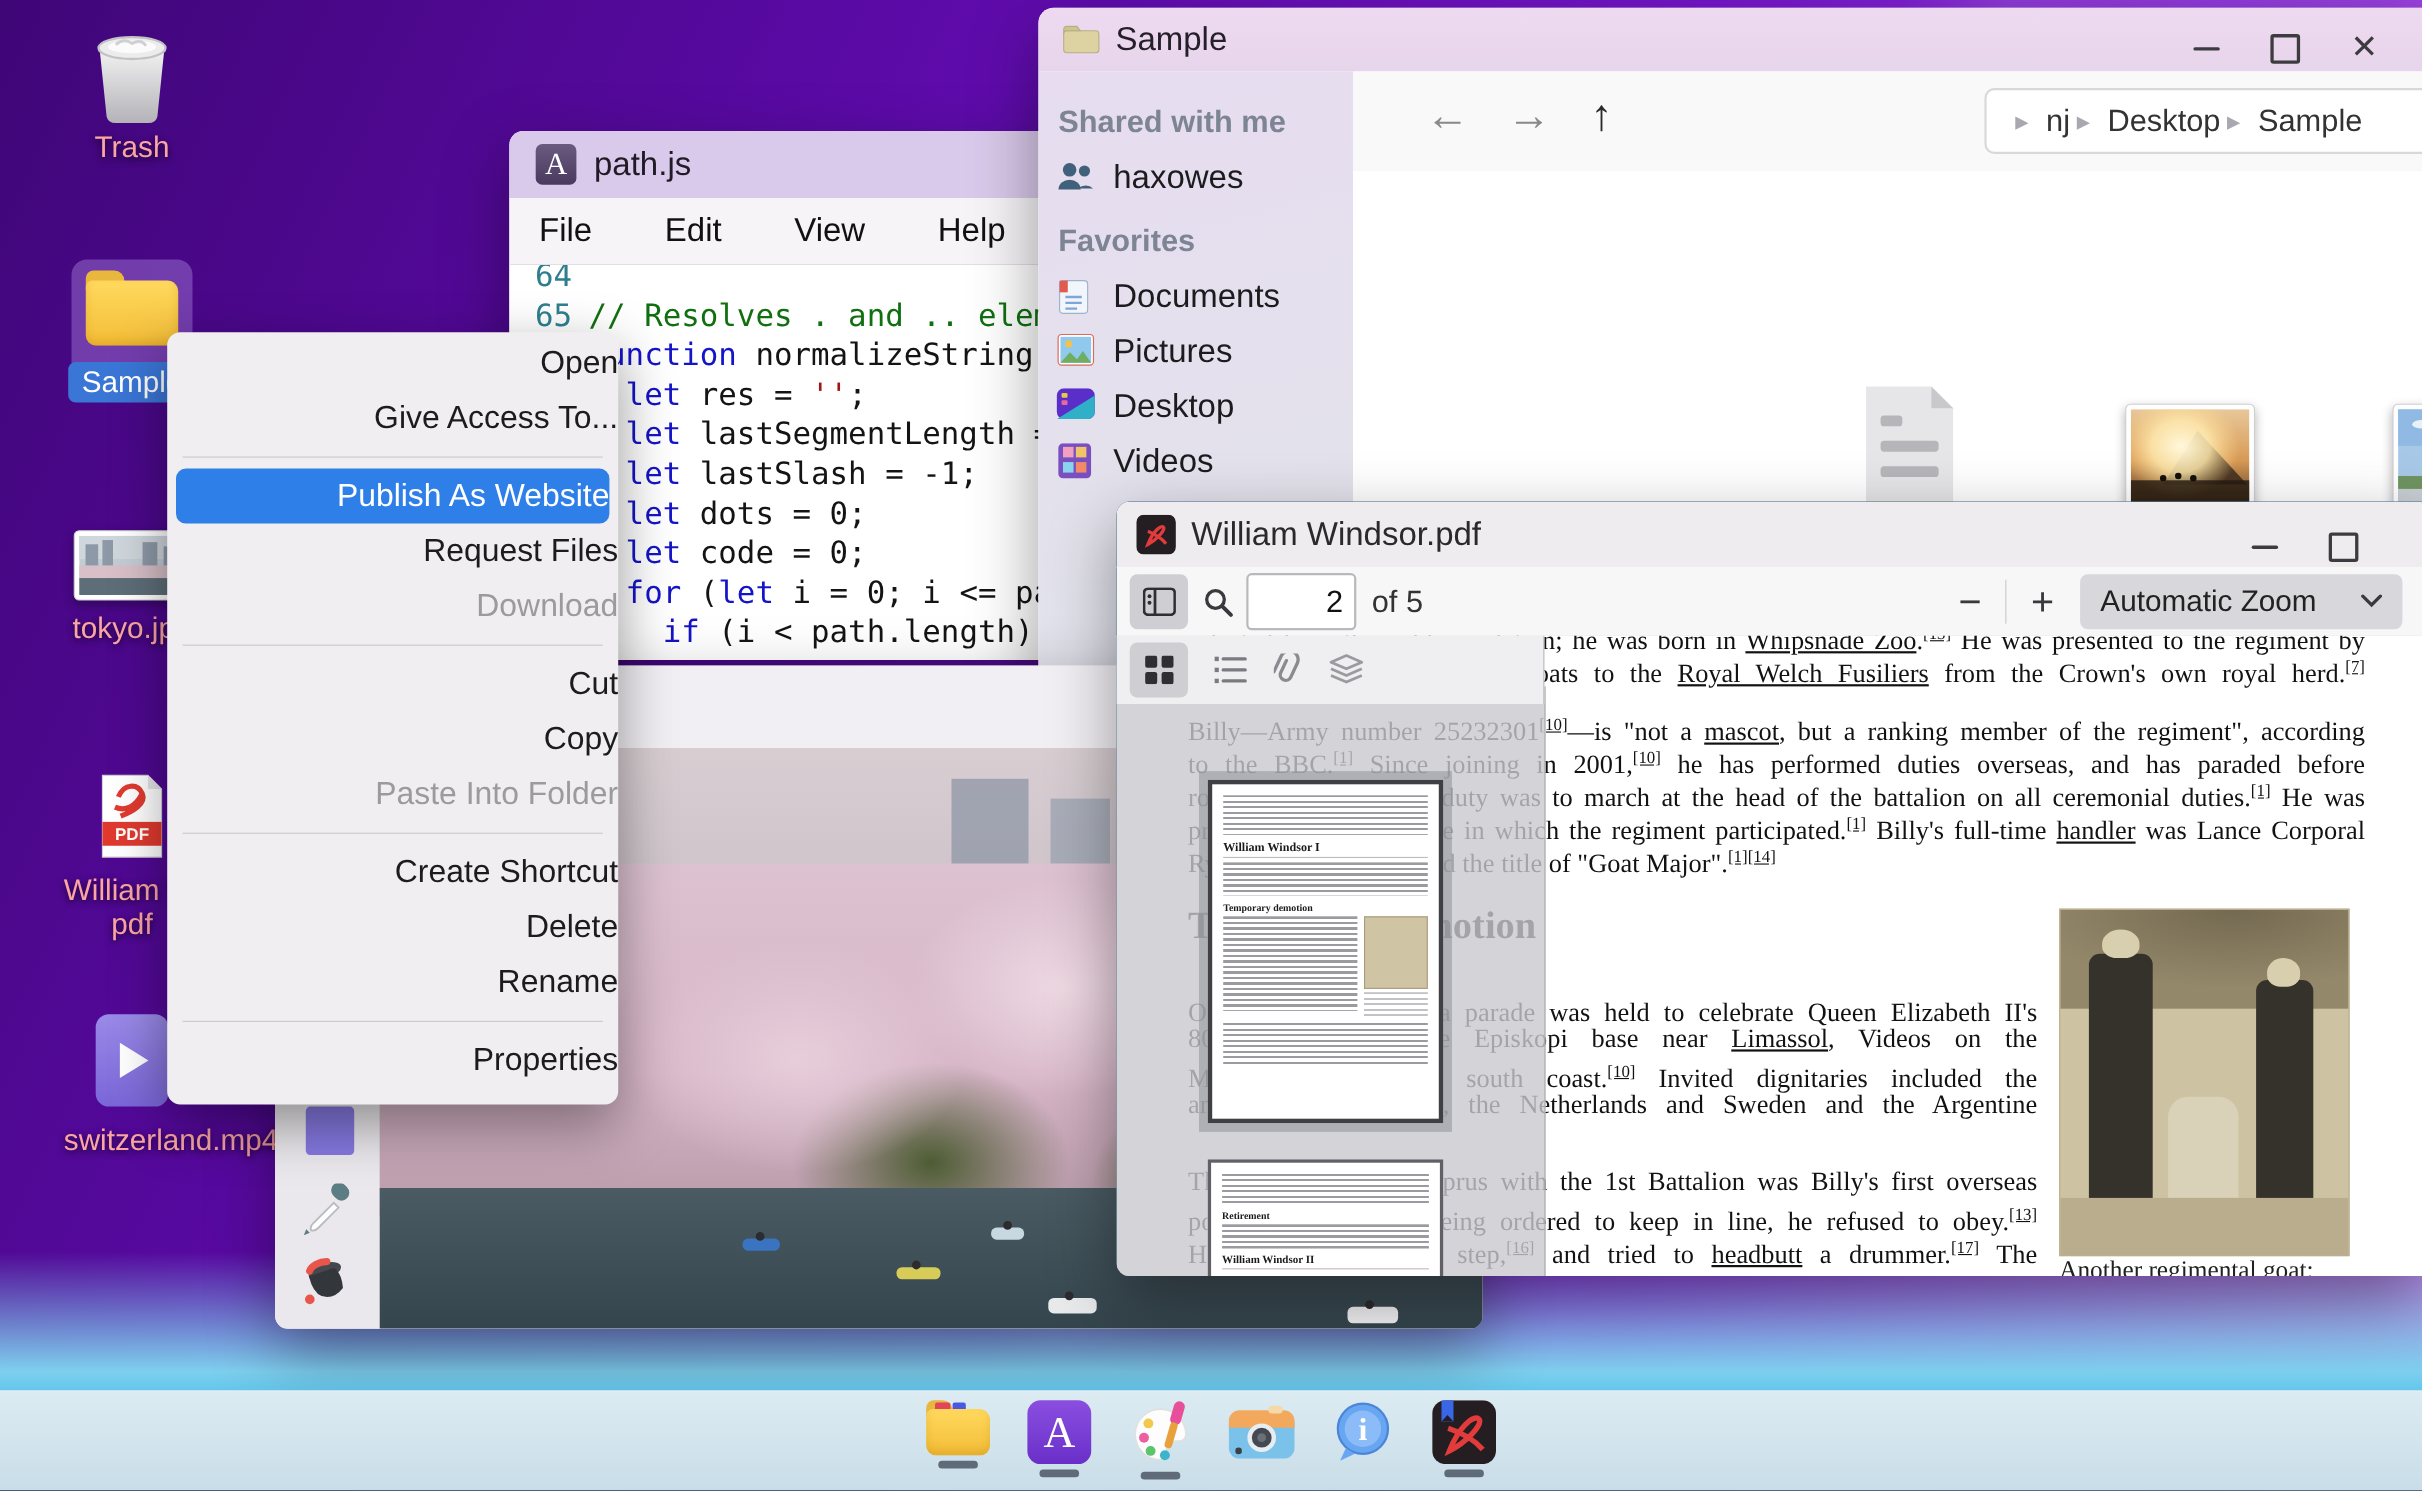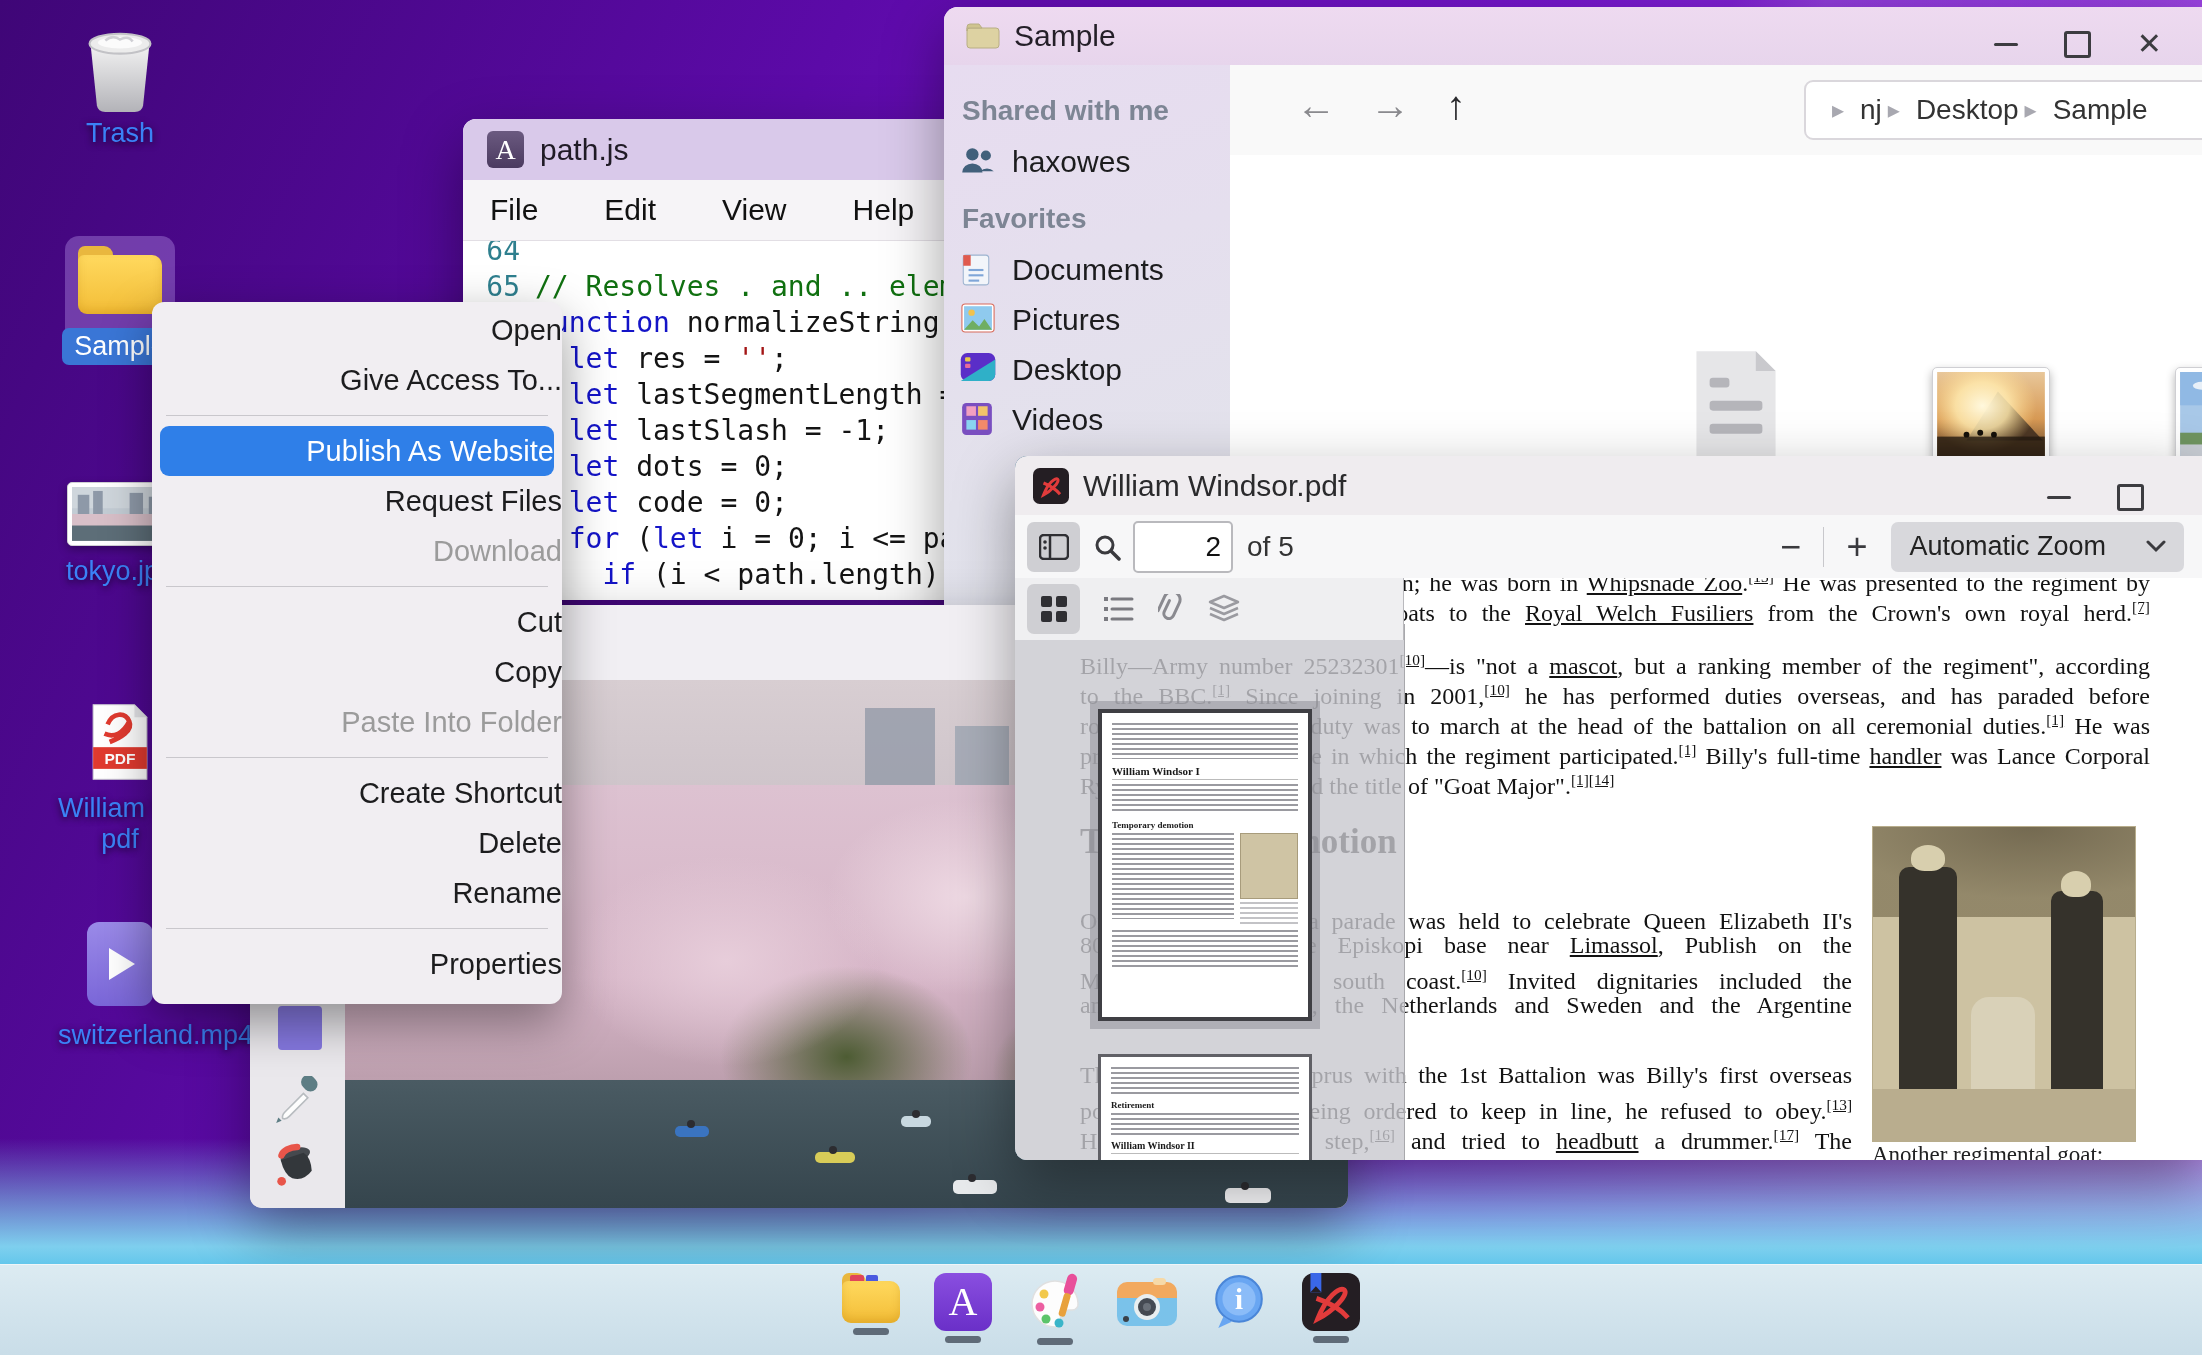--- a/index.html
+++ b/index.html
@@ -7,21 +7,21 @@
        font-family:"Liberation Sans",sans-serif;background:#000;}
   .abs{position:absolute;}
   
   #wallpaper{left:0;top:0;width:2202px;height:1355px;
     background:
       linear-gradient(180deg,rgba(0,0,0,0) 82%,rgba(126,207,238,0) 84%,#7ecfee 92%,#2eb6e6 96%,#2eb6e6 100%),
       linear-gradient(125deg,rgba(255,255,255,0) 55%,rgba(255,255,255,.10) 58%,rgba(255,255,255,0) 70%),
       linear-gradient(115deg,#3f0677 0%,#5c0aa8 30%,#7616cc 55%,#8e32dc 72%,#a758e0 85%,#c184e6 100%);}
   
   .dicon{text-align:center;}
-  .dlabel{color:#3b82f6;font-size:27px;font-weight:500;text-shadow:0 2px 7px rgba(0,0,0,.75);white-space:nowrap;}
+  .dlabel{color:#fca5a5;font-size:27px;font-weight:500;text-shadow:0 2px 7px rgba(0,0,0,.75);white-space:nowrap;}
   .sel-tile{left:65px;top:236px;width:110px;height:116px;background:rgba(185,150,235,.38);border-radius:14px;}
   .label-pill{background:#3a76d6;color:#fff;border-radius:7px;padding:3px 12px;display:inline-block;
               font-size:27px;font-weight:500;text-shadow:none;}
   .folder-ico{position:relative;width:84px;height:68px;display:inline-block;}
   .folder-ico .tab{position:absolute;left:0;top:0;width:42%;height:18px;background:#e9b73e;border-radius:7px 9px 0 0;}
   .folder-ico .fbody{position:absolute;left:0;top:9px;right:0;bottom:0;background:linear-gradient(180deg,#ffd95e,#f3bd37);
                      border-radius:6px 10px 9px 9px;box-shadow:inset 0 -4px 8px rgba(180,120,0,.25);}
   .thumb-frame{background:#fff;padding:4px;border:1px solid #cfcfd3;border-radius:5px;box-shadow:0 4px 10px rgba(0,0,0,.3);display:inline-block;line-height:0;}
   .vid-ico{width:66px;height:84px;background:linear-gradient(180deg,#9a8ae8,#7a66d8);border-radius:12px;display:inline-block;position:relative;}
   .vid-ico .play{position:absolute;left:22px;top:26px;width:0;height:0;border-left:26px solid #fff;border-top:16px solid transparent;border-bottom:16px solid transparent;}
@@ -462,21 +462,21 @@
   <div id="pdf-content">
     <div id="pdf-textlayer">
         <div class="pline just" style="top: -16px; left: 65px; width: 1070px;"><span>selected from the wild population; he was born in </span><span class="u">Whipsnade Zoo</span><span>.</span><span class="sup">[13]</span><span> He was presented to the regiment by</span></div>
         <div class="pline just" style="top: 14px; left: 65px; width: 1070px;"><span>unbroken series of Kashmir goats to the </span><span class="u">Royal Welch Fusiliers</span><span> from the Crown's own royal herd.</span><span class="sup">[7]</span></div>
         <div class="pline just" style="top: 67px; left: 65px; width: 1070px;"><span>Billy—Army number 25232301</span><span class="sup">[10]</span><span>—is "not a </span><span class="u">mascot</span><span>, but a ranking member of the regiment", according</span></div>
         <div class="pline just" style="top: 97px; left: 65px; width: 1070px;"><span>to the BBC.</span><span class="sup">[1]</span><span> Since joining in 2001,</span><span class="sup">[10]</span><span> he has performed duties overseas, and has paraded before</span></div>
         <div class="pline just" style="top: 127px; left: 65px; width: 1070px;"><span>royalty.</span><span class="sup">[1]</span><span> His primary duty was to march at the head of the battalion on all ceremonial duties.</span><span class="sup">[1]</span><span> He was</span></div>
         <div class="pline just" style="top: 157px; left: 65px; width: 1070px;"><span>present for every parade in which the regiment participated.</span><span class="sup">[1]</span><span> Billy's full-time </span><span class="u">handler</span><span> was Lance Corporal</span></div>
         <div class="pline" style="top: 187px; left: 65px;"><span>Ryan Arthur, who carried the title of "Goat Major".</span><span class="sup">[1][14]</span></div>
         <div class="pline just" style="top: 322px; left: 65px; width: 772px;"><span>On 16 June 2006,</span><span class="sup">[13]</span><span> a parade was held to celebrate Queen Elizabeth II's</span></div>
-        <div class="pline just" style="top: 352px; left: 65px; width: 772px;"><span>80th birthday, at the Episkopi base near </span><span class="u">Limassol</span><span>, Publish on the</span></div>
+        <div class="pline just" style="top: 352px; left: 65px; width: 772px;"><span>80th birthday, at the Episkopi base near </span><span class="u">Limassol</span><span>, Videos on the</span></div>
         <div class="pline just" style="top: 382px; left: 65px; width: 772px;"><span>Mediterranean island's south coast.</span><span class="sup">[10]</span><span> Invited dignitaries included the</span></div>
         <div class="pline just" style="top: 412px; left: 65px; width: 772px;"><span>ambassadors of Spain, the Netherlands and Sweden and the Argentine</span></div>
         <div class="pline just" style="top: 482px; left: 65px; width: 772px;"><span>The deployment to Cyprus with the 1st Battalion was Billy's first overseas</span></div>
         <div class="pline just" style="top: 512px; left: 65px; width: 772px;"><span>posting, and despite being ordered to keep in line, he refused to obey.</span><span class="sup">[13]</span></div>
         <div class="pline just" style="top: 542px; left: 65px; width: 772px;"><span>He failed to keep in step,</span><span class="sup">[16]</span><span> and tried to </span><span class="u">headbutt</span><span> a drummer.</span><span class="sup">[17]</span><span> The</span></div>
       </div>
     <div id="pdf-heading">Temporary demotion</div>
     <div id="pdf-photo">
       <div class="gd-trees"></div>
       <div class="gd-fig" style="left:26px;top:40px;height:250px;"></div>

